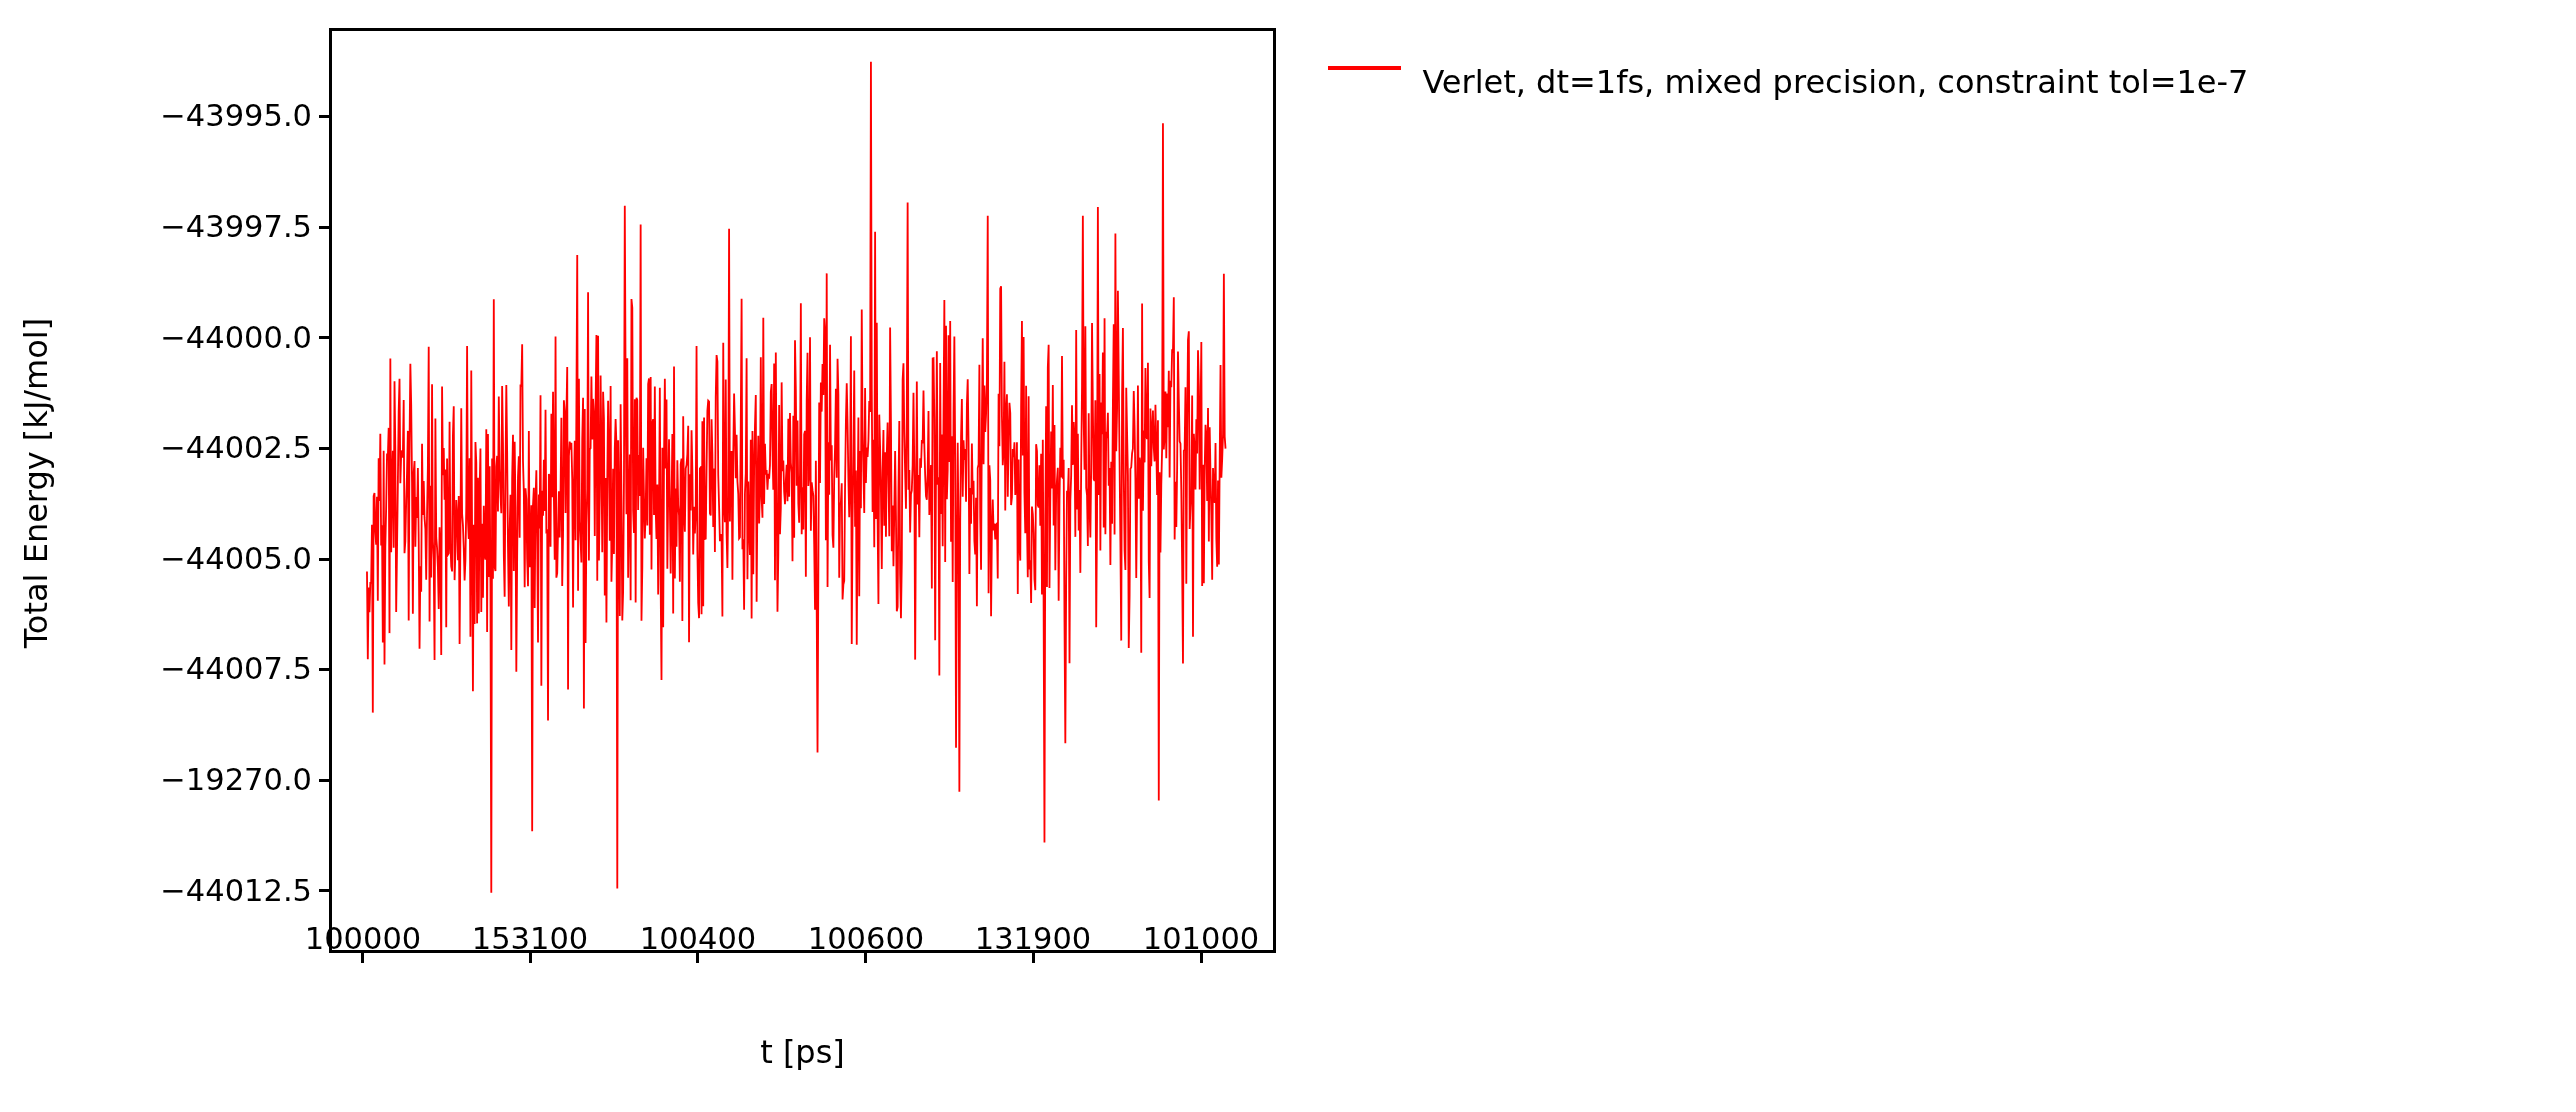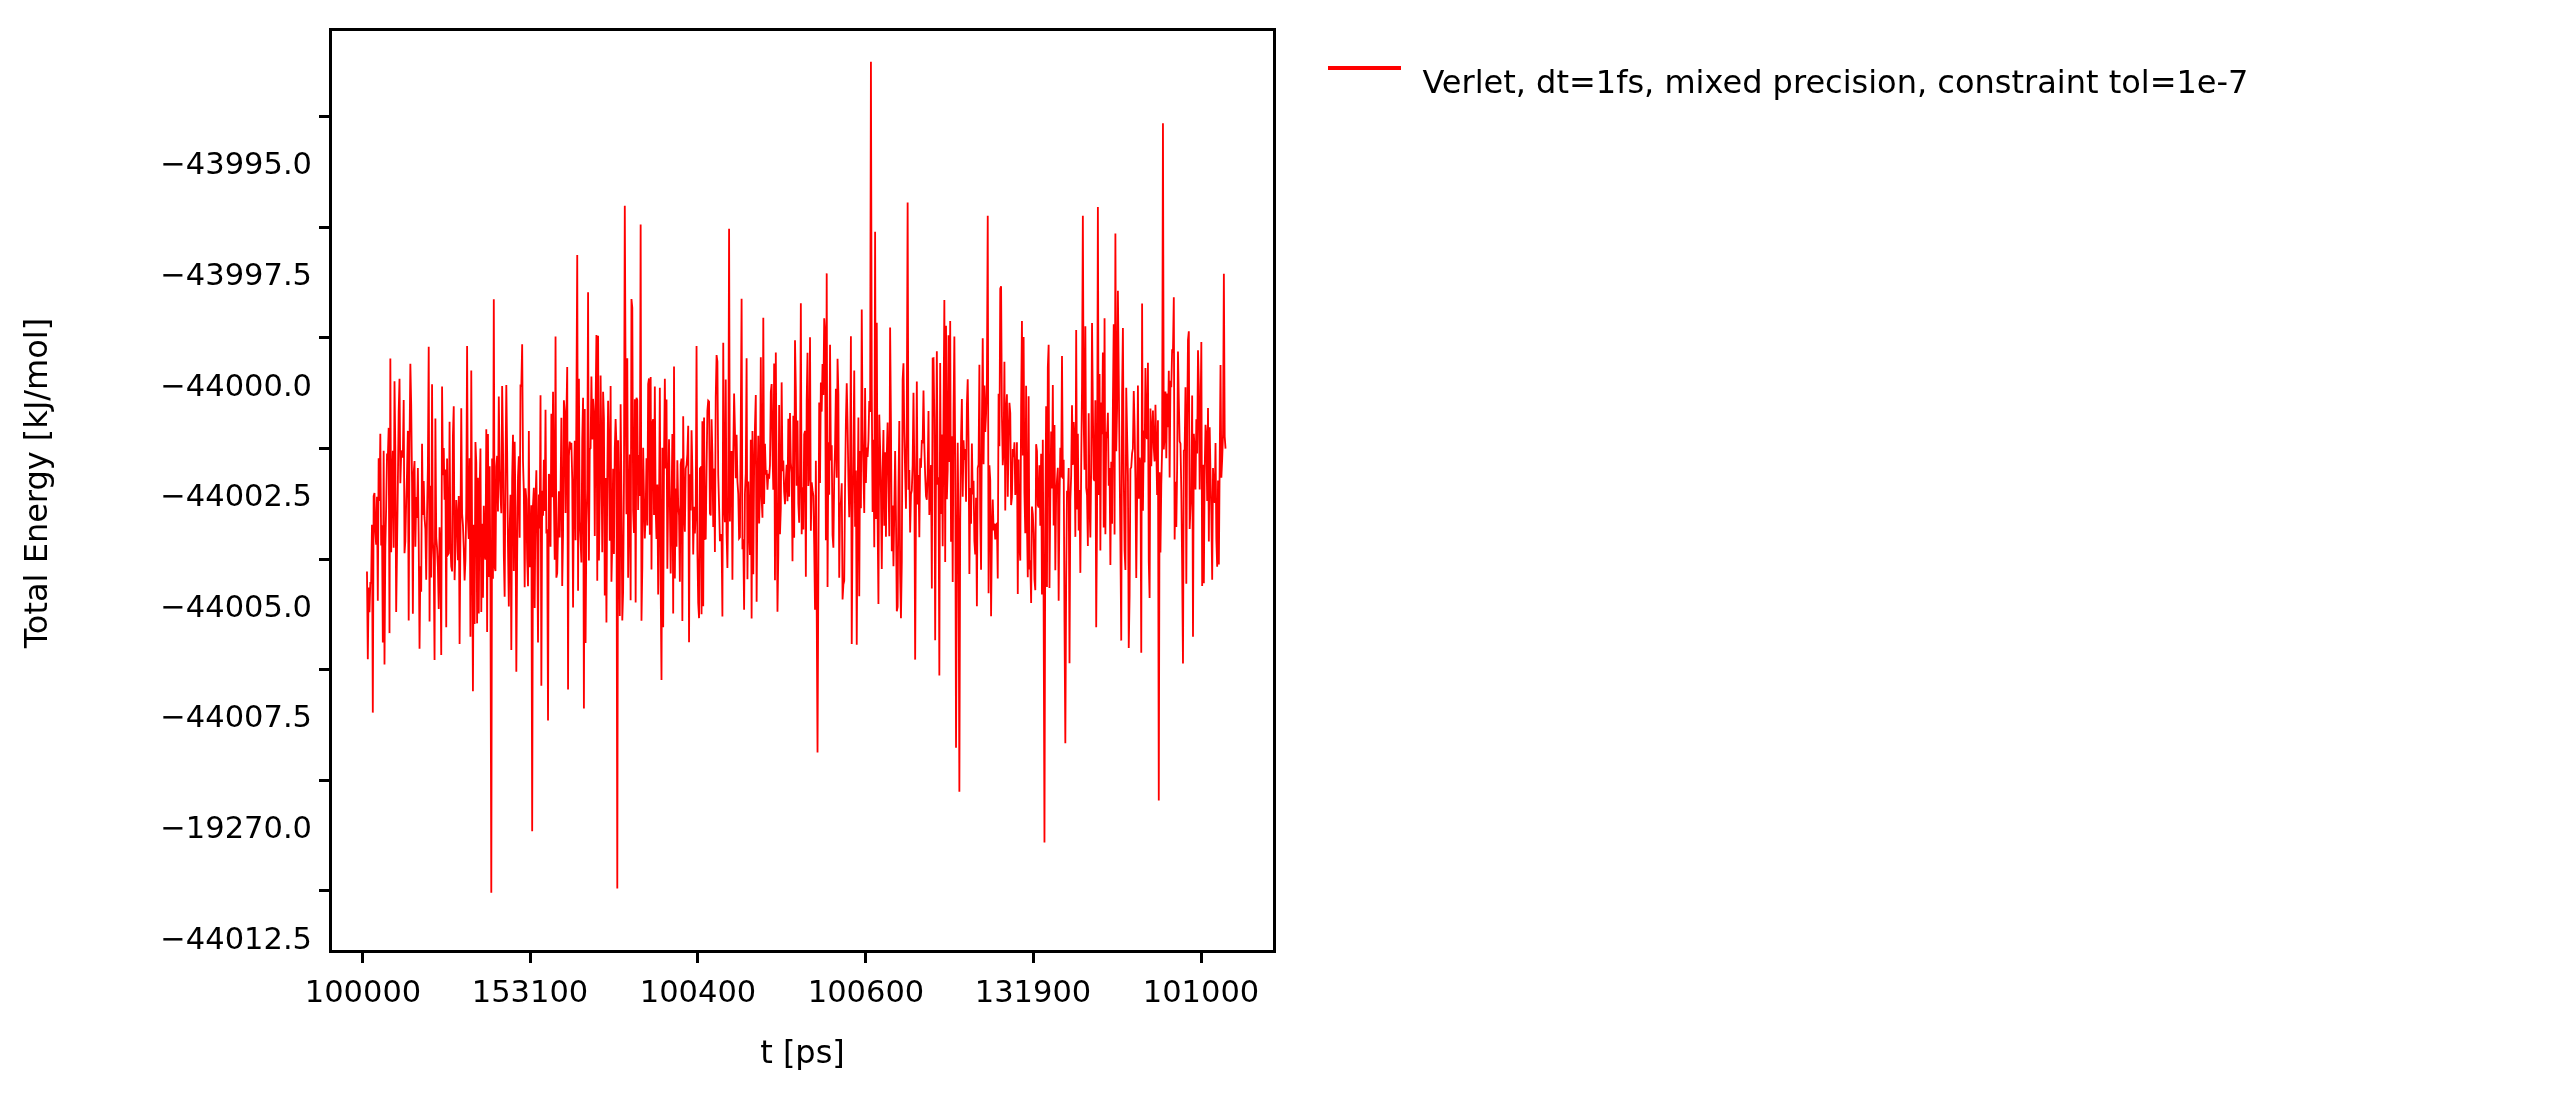--- a/index.html
+++ b/index.html
@@ -65,30 +65,29 @@
 
   
   .ytick-label {
     position: absolute;
     right: 2576px;
     text-align: right;
     font-size: 30.5px;
     color: #000000;
     white-space: nowrap;
     line-height: 1;
-    margin-top: 48px;
   }
   .ytick-label {
     right: auto;
     left: 0;
     width: 312px;
   }
   .xtick-label {
     position: absolute;
-    top: 977px;
+    top: 924px;
     font-size: 30.5px;
     color: #000000;
     white-space: nowrap;
     line-height: 1;
     text-align: center;
     transform: translateX(-50%);
   }
 
   
   #ylabel {

